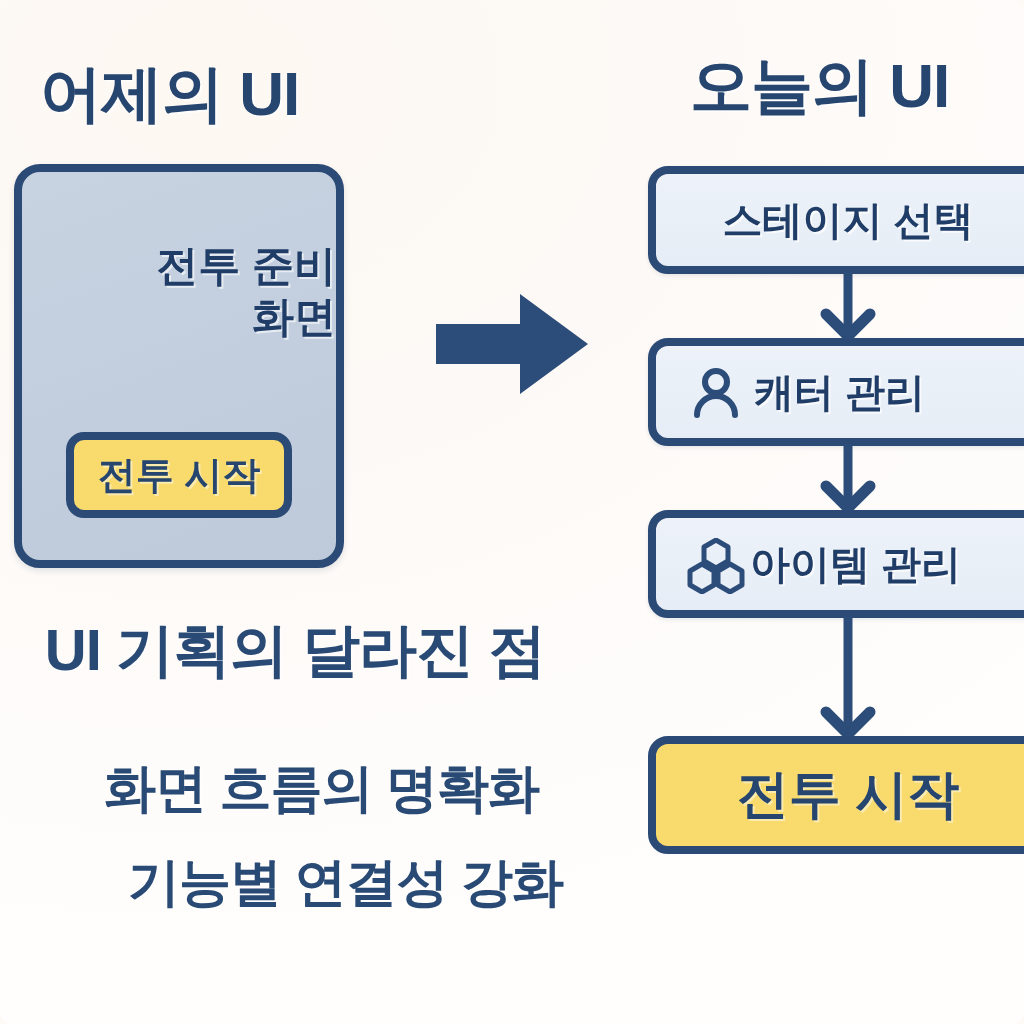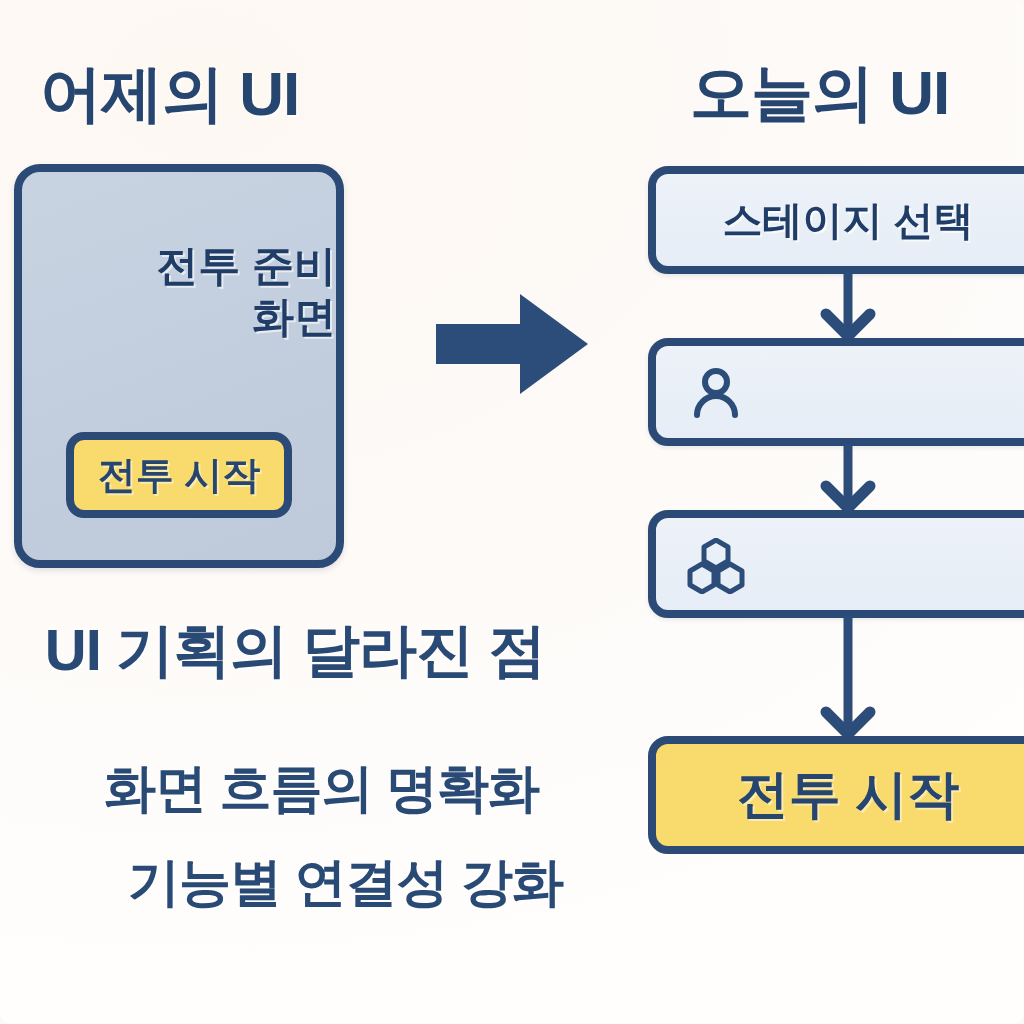--- a/index.html
+++ b/index.html
@@ -29,21 +29,21 @@
   .col-title {
     position: absolute;
     font-size: 62px;
     font-weight: 700;
     color: #26456f;
     letter-spacing: -1px;
     white-space: nowrap;
     text-shadow: 2px 2px 0 rgba(255,255,255,0.75);
   }
   #title-left  { left: 40px;  top: 52px; }
-  #title-right { left: 690px; top: 51px; }
+  #title-right { left: 690px; top: 44px; }
 
   
   #legacy-card {
     position: absolute;
     left: 14px;
     top: 164px;
     width: 330px;
     height: 404px;
     background: linear-gradient(160deg, #c8d3e1 0%, #c2cede 55%, #bec9da 100%);
     border: 8px solid #2b4a75;
@@ -224,39 +224,41 @@
     </svg>
   </div>
 
   <div class="flow-box" id="flow-box-character">
     <span class="flow-icon">
       <svg viewBox="0 0 52 52" width="52" height="52" aria-hidden="true">
         <circle cx="26" cy="16" r="11" fill="none" stroke="#2c4c79" stroke-width="6"></circle>
         <path d="M7 49 a19 19 0 0 1 38 0" fill="none" stroke="#2c4c79" stroke-width="6" stroke-linecap="round"></path>
       </svg>
     </span>
+    <span class="flow-label">캐터 관리</span>
   </div>
 
   <div class="connector" id="connector-2">
     <svg viewBox="0 0 72 70" width="72" height="70" aria-hidden="true">
       <line x1="36" y1="0" x2="36" y2="56" stroke="#2c4c79" stroke-width="9"></line>
       <polyline points="14,42 36,64 58,42" fill="none" stroke="#2c4c79" stroke-width="11" stroke-linecap="round" stroke-linejoin="round"></polyline>
     </svg>
   </div>
 
   <div class="flow-box" id="flow-box-item">
     <span class="flow-icon">
       <svg viewBox="0 0 60 56" width="60" height="56" aria-hidden="true">
         <g fill="none" stroke="#2c4c79" stroke-width="5" stroke-linejoin="round">
           <polygon points="30,2 42,9 42,23 30,30 18,23 18,9"></polygon>
           <polygon points="16,26 28,33 28,47 16,54 4,47 4,33"></polygon>
           <polygon points="44,26 56,33 56,47 44,54 32,47 32,33"></polygon>
         </g>
       </svg>
     </span>
+    <span class="flow-label">아이템 관리</span>
   </div>
 
   <div class="connector" id="connector-3">
     <svg viewBox="0 0 72 124" width="72" height="124" aria-hidden="true">
       <line x1="36" y1="0" x2="36" y2="110" stroke="#2c4c79" stroke-width="9"></line>
       <polyline points="14,96 36,118 58,96" fill="none" stroke="#2c4c79" stroke-width="11" stroke-linecap="round" stroke-linejoin="round"></polyline>
     </svg>
   </div>
 
   <div id="flow-cta">

